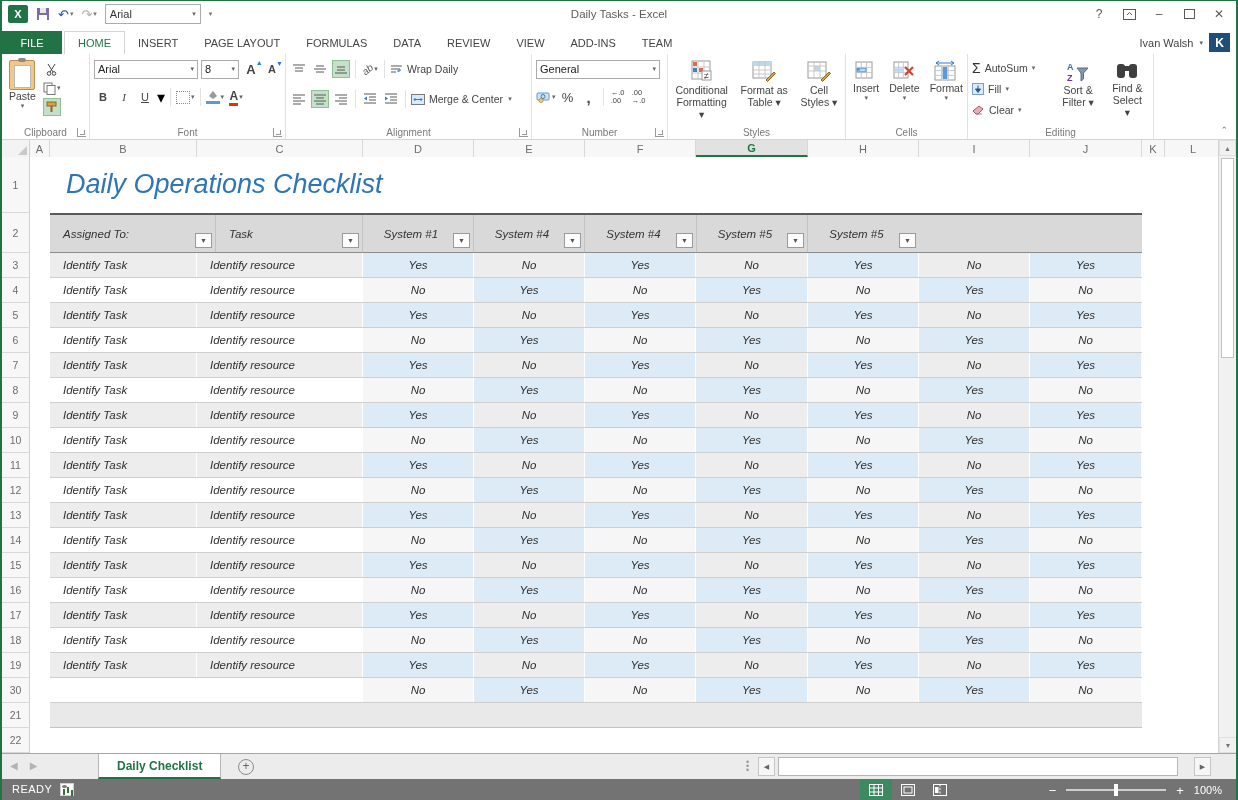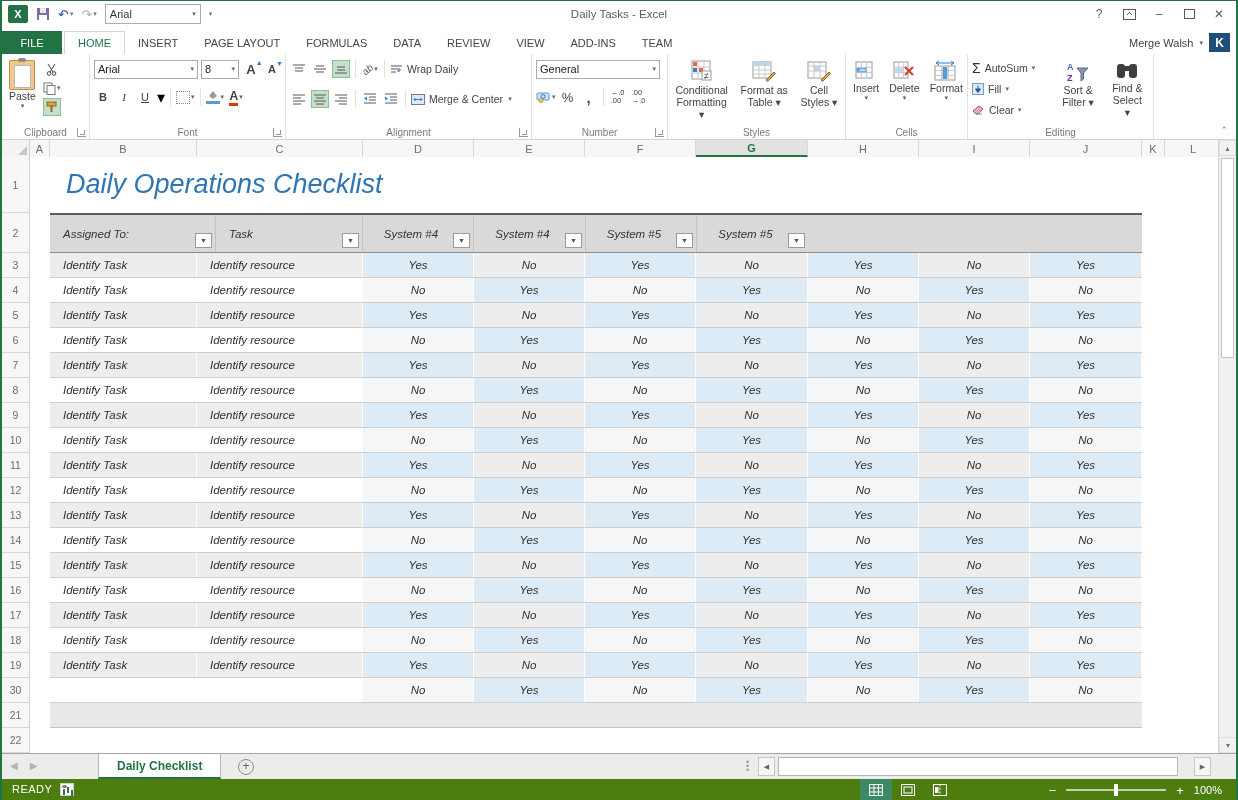--- a/index.html
+++ b/index.html
@@ -115,21 +115,21 @@
               border-bottom:2px solid #217346; color:#217346; font-weight:bold; font-size:12px;
               display:flex; align-items:center; padding:0 18px; }
   #newsheet { position:absolute; left:236px; top:5px; width:16px; height:16px; border-radius:50%; border:1px solid #8c8c8c;
               color:#666; font-size:12px; line-height:13px; text-align:center; }
   #hsplit { position:absolute; left:744px; top:6px; color:#999; font-size:9px; letter-spacing:0; line-height:4px; }
   .hbtn { position:absolute; top:3px; width:17px; height:19px; background:#f6f6f6; border:1px solid #c6c6c6;
           display:flex; align-items:center; justify-content:center; font-size:7px; color:#666; }
   #hthumb { position:absolute; left:776px; top:3px; width:400px; height:19px; background:#fff; border:1px solid #b5b5b5; }
 
   
-  #statusbar { position:absolute; left:0; top:778px; width:100%; height:22px; background:#4d7c0f; color:#fff; }
+  #statusbar { position:absolute; left:0; top:778px; width:100%; height:22px; background:#737373; color:#fff; }
   #statusbar .mode { position:absolute; left:10px; top:4px; font-size:11px; letter-spacing:.5px; }
   #macro { position:absolute; left:58px; top:4px; width:14px; height:13px; background:#fff; border:1px solid #d0d0d0; position:absolute; }
   #macro:before { content:""; position:absolute; left:2px; top:5px; width:2px; height:6px; background:#3a6e3a; box-shadow:4px -2px 0 #3a6e3a, 8px 1px 0 #3a6e3a; }
   #macro:after { content:""; position:absolute; left:1px; top:1px; width:5px; height:3px; background:#7a7a7a; border-radius:50%; }
   #views { position:absolute; right:280px; top:0; display:flex; height:22px; }
   .viewbtn { width:32px; height:22px; display:flex; align-items:center; justify-content:center; }
   .viewbtn.sel { background:#3d8a62; }
   #zoomctl { position:absolute; right:14px; top:0; height:22px; display:flex; align-items:center; gap:10px; }
   #zoomctl .sign { font-size:13px; color:#fff; }
   #ztrack { width:100px; height:2px; background:rgba(255,255,255,.65); position:relative; }
@@ -193,21 +193,21 @@
       <div class="tab">INSERT</div>
       <div class="tab">PAGE LAYOUT</div>
       <div class="tab">FORMULAS</div>
       <div class="tab">DATA</div>
       <div class="tab">REVIEW</div>
       <div class="tab">VIEW</div>
       <div class="tab">ADD-INS</div>
       <div class="tab">TEAM</div>
     </div>
   <div id="user-area">
-    <span class="uname">Merge Walsh</span>
+    <span class="uname">Ivan Walsh</span>
     <span class="dd">▾</span>
     <div class="avatar">K</div>
   </div>
 </div>
 
 <div id="ribbon">
   <div id="ribbon-groups">
 
     <div class="rgroup" style="width:88px">
       <div style="display:flex; gap:4px;">
@@ -556,20 +556,24 @@
       <div id="xthead">
           <div class="xth l" style="width: 166px;">
             <span>Assigned To:</span>
             <div class="filter-btn">▼</div>
           </div>
           <div class="xth l" style="width: 147px;">
             <span>Task</span>
             <div class="filter-btn">▼</div>
           </div>
           <div class="xth c" style="width: 111px;">
+            <span style="margin: 0px auto; padding-right: 14px;">System #1</span>
+            <div class="filter-btn">▼</div>
+          </div>
+          <div class="xth c" style="width: 111px;">
             <span style="margin: 0px auto; padding-right: 14px;">System #4</span>
             <div class="filter-btn">▼</div>
           </div>
           <div class="xth c" style="width: 112px;">
             <span style="margin: 0px auto; padding-right: 14px;">System #4</span>
             <div class="filter-btn">▼</div>
           </div>
           <div class="xth c" style="width: 111px;">
             <span style="margin: 0px auto; padding-right: 14px;">System #5</span>
             <div class="filter-btn">▼</div>

